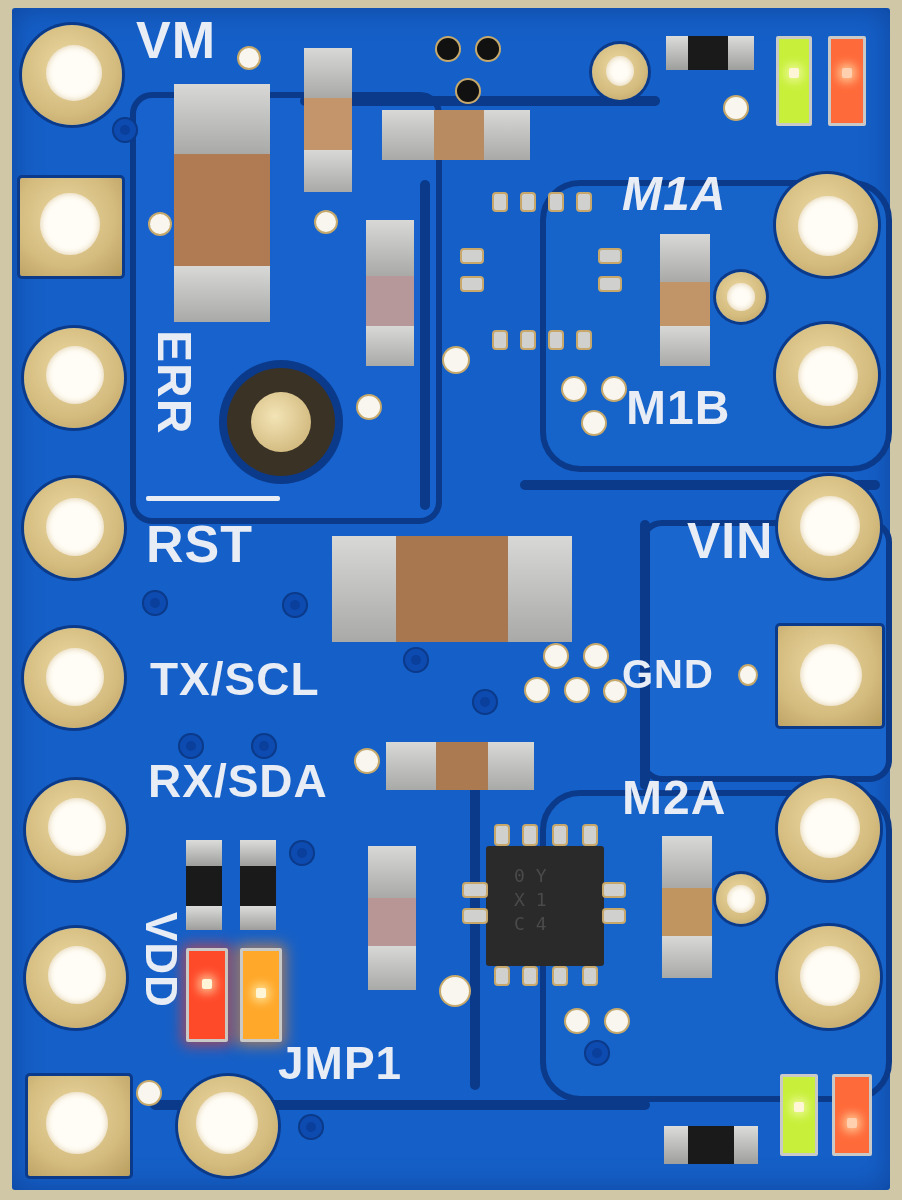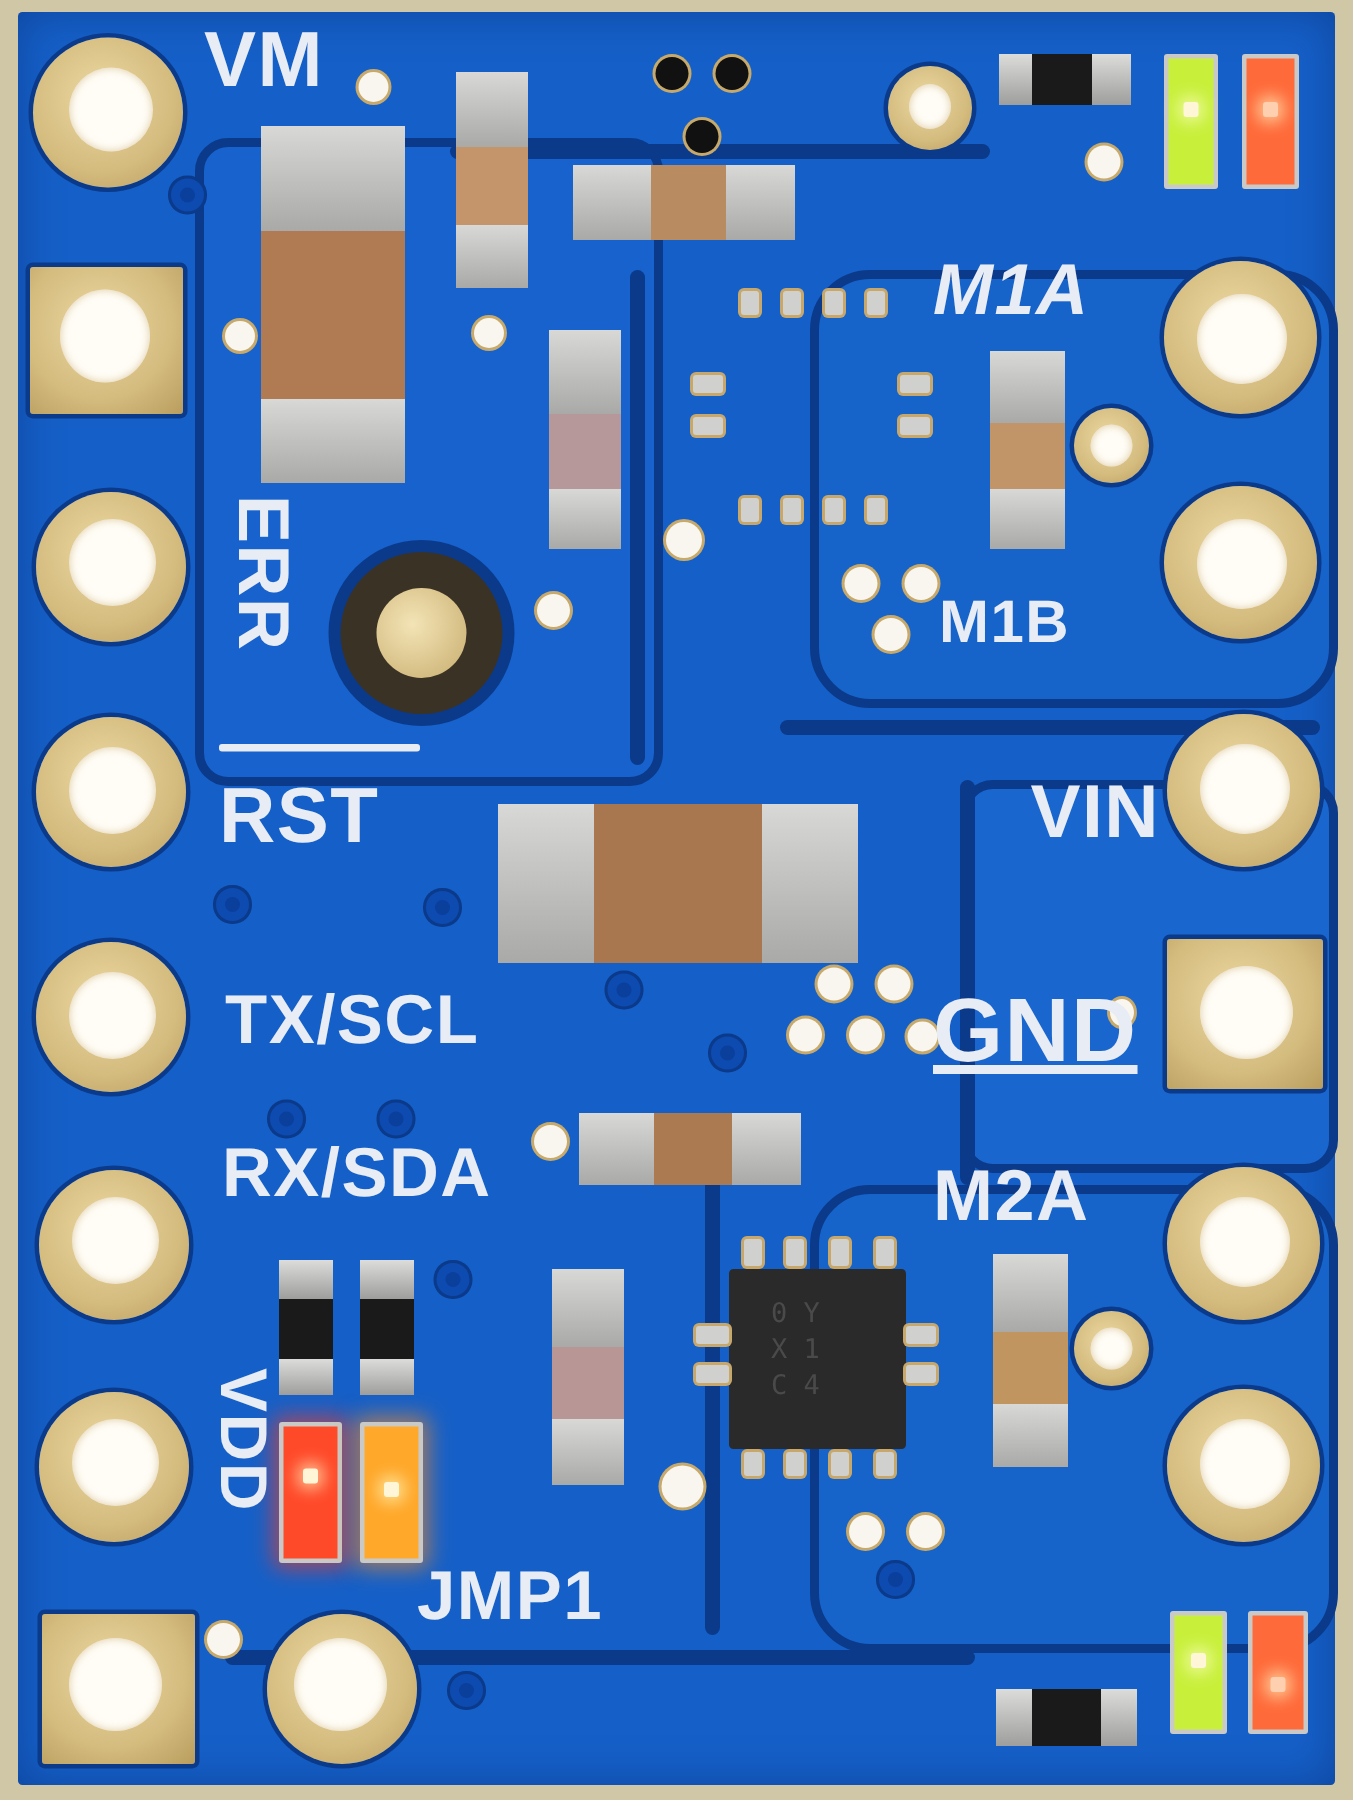--- a/index.html
+++ b/index.html
@@ -251,17 +251,17 @@
 
   <div class="silk" style="left:136px;top:10px;font-size:52px;">VM</div>
   <div class="silk vert" style="left:202px;top:330px;font-size:48px;">ERR</div>
   <div class="overline" style="left:146px;top:496px;width:134px;"></div>
   <div class="silk" style="left:150px;top:652px;font-size:46px;">TX/SCL</div>
   <div class="silk" style="left:146px;top:514px;font-size:52px;">RST</div>
   <div class="silk" style="left:148px;top:754px;font-size:46px;">RX/SDA</div>
   <div class="silk vert" style="left:186px;top:912px;font-size:44px;">VDD</div>
   <div class="silk" style="left:278px;top:1036px;font-size:46px;">JMP1</div>
   <div class="silk" style="left:622px;top:166px;font-size:48px;font-style:italic;">M1A</div>
-  <div class="silk" style="left:626px;top:393px;font-size:40px;">M1B</div>
+  <div class="silk" style="left:626px;top:380px;font-size:48px;">M1B</div>
   <div class="silk" style="left:656px;top:512px;font-size:50px;margin-left:31px;">VIN</div>
-  <div class="silk" style="left:622px;top:652px;font-size:60px;text-decoration:underline;">GND</div>
+  <div class="silk" style="left:622px;top:652px;font-size:40px;">GND</div>
   <div class="silk" style="left:622px;top:770px;font-size:48px;">M2A</div>
 </div>
 
 </body></html>

